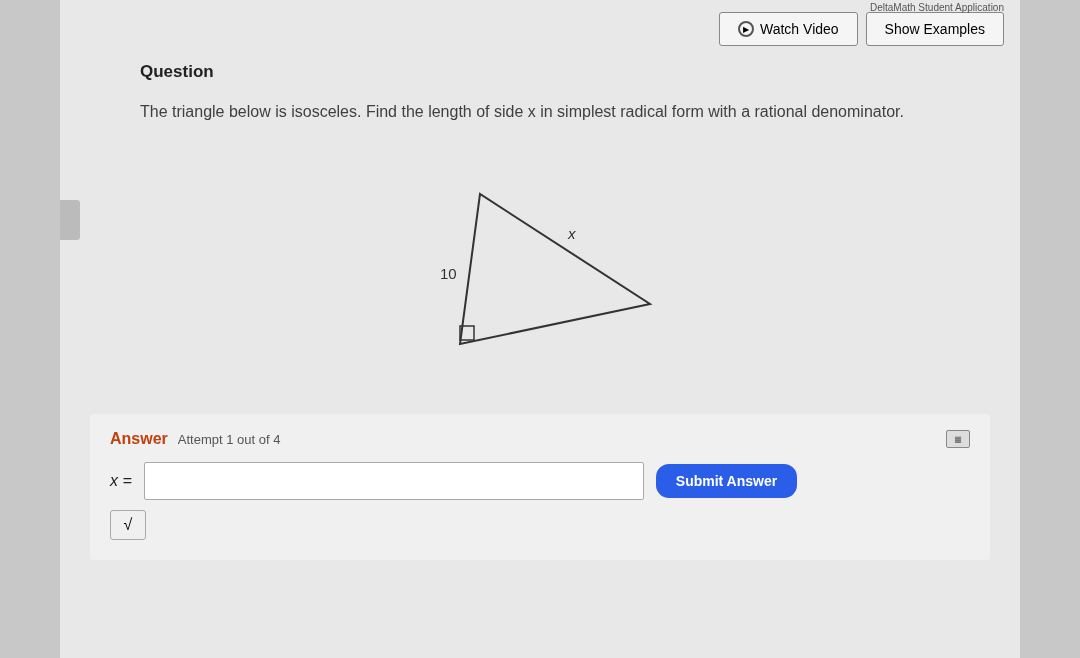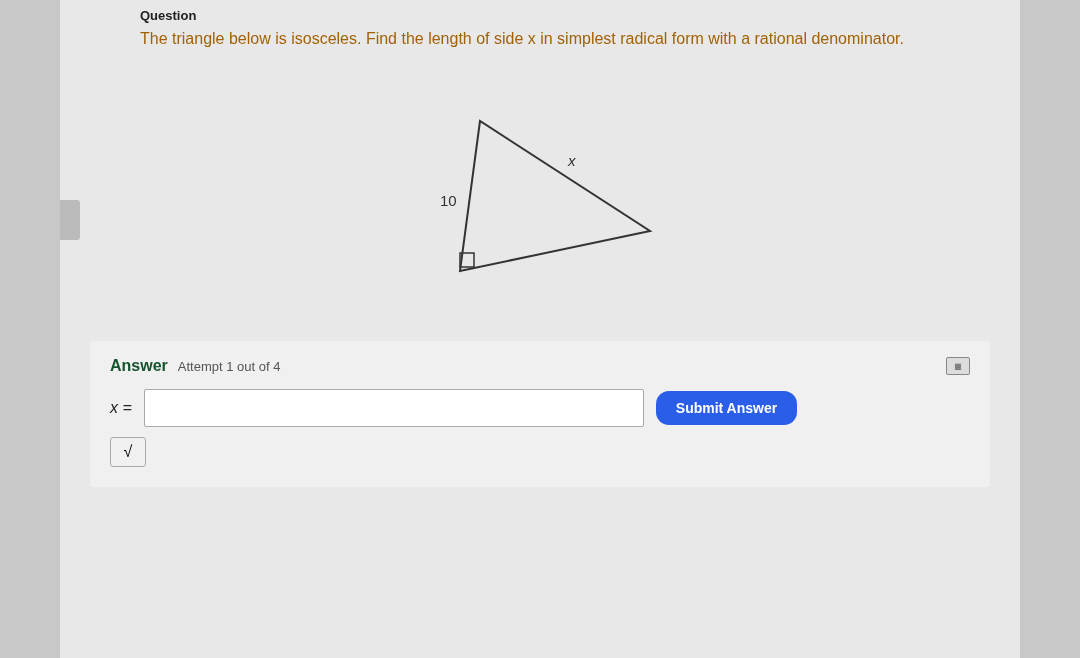--- a/index.html
+++ b/index.html
@@ -59,28 +59,28 @@
       border: 2px solid #555;
       display: inline-flex;
       align-items: center;
       justify-content: center;
       font-size: 8px;
     }
     .question-section {
       padding: 8px 40px 20px 80px;
     }
     .question-label {
-      font-size: 13px;
+      font-size: 17px;
       font-weight: bold;
       color: #222;
-      margin-bottom: 4px;
+      margin-bottom: 18px;
     }
     .question-text {
       font-size: 16px;
-      color: #a16207;
+      color: #404040;
       line-height: 1.5;
       max-width: 820px;
     }
     .triangle-container {
       display: flex;
       justify-content: center;
       align-items: center;
       margin: 20px 0 30px 0;
       height: 220px;
     }
@@ -96,21 +96,21 @@
     }
     .answer-header {
       display: flex;
       align-items: center;
       gap: 10px;
       margin-bottom: 14px;
     }
     .answer-label {
       font-size: 16px;
       font-weight: bold;
-      color: #14532d;
+      color: #c2410c;
     }
     .attempt-text {
       font-size: 13px;
       color: #555;
     }
     .calculator-icon {
       margin-left: auto;
       width: 24px;
       height: 18px;
       border: 1px solid #888;
@@ -176,20 +176,30 @@
       border-radius: 0 3px 3px 0;
     }
   </style>
 </head>
 <body>
 
 <div class="main-container">
 
   <div class="left-tab"></div>
 
+  <div class="top-bar">
+    <div class="app-title">DeltaMath Student Application</div>
+    <button class="btn watch-video-btn">
+      <span class="play-icon">▶</span>
+      <span>Watch Video</span>
+    </button>
+    <button class="btn">
+      <span>Show Examples</span>
+    </button>
+  </div>
 
   <div class="question-section">
     <div class="question-label">Question</div>
     <div class="question-text">The triangle below is isosceles. Find the length of side x in simplest radical form with a rational denominator.</div>
   </div>
 
   <div class="triangle-container">
     <svg class="triangle-svg" viewBox="0 0 320 200" xmlns="http://www.w3.org/2000/svg">
 
       <polygon points="80,170 100,20 270,130" fill="none" stroke="#333" stroke-width="2"></polygon>

